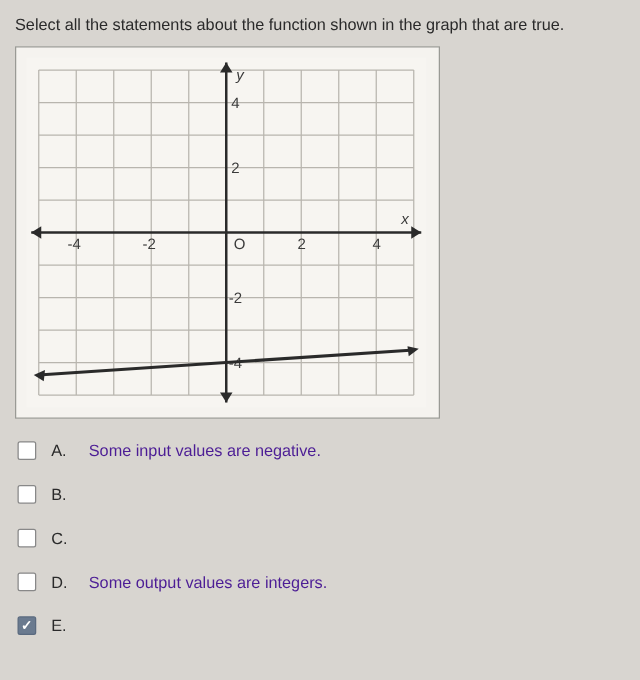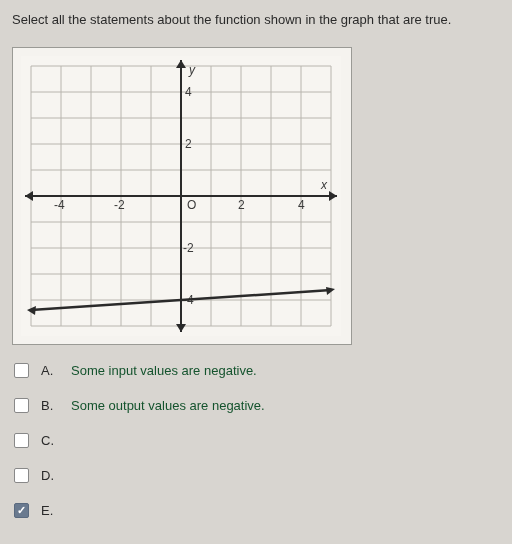--- a/index.html
+++ b/index.html
@@ -6,21 +6,21 @@
     body {
       font-family: Arial, sans-serif;
       background: #d8d5d0;
       padding: 12px;
       width: 512px;
       height: 544px;
       font-size: 13px;
       color: #3a3a3a;
     }
     .question {
-      margin-bottom: 20px;
+      margin-bottom: 10px;
       font-size: 13px;
       color: #2a2a2a;
     }
     .graph-box {
       background: #f5f3ef;
       border: 1px solid #9a9a95;
       padding: 8px;
       width: 340px;
       margin-bottom: 14px;
     }
@@ -55,21 +55,21 @@
       color: #fff;
       font-size: 11px;
       font-weight: bold;
     }
     .letter {
       width: 18px;
       flex-shrink: 0;
       color: #2a2a2a;
     }
     .txt {
-      color: #14532d;
+      color: #4c1d95;
     }
     svg { display: block; }
   </style>
 </head>
 <body>
 
 <div class="question">Select all the statements about the function shown in the graph that are true.</div>
 
 <div class="graph-box">
   <svg width="320" height="280" viewBox="0 0 320 280">
@@ -127,27 +127,27 @@
 
 <div class="options">
   <div class="opt">
     <div class="cb"></div>
     <span class="letter">A.</span>
     <span class="txt">Some input values are negative.</span>
   </div>
   <div class="opt">
     <div class="cb"></div>
     <span class="letter">B.</span>
-    <span class="txt">Some output values are negative.</span>
   </div>
   <div class="opt">
     <div class="cb"></div>
     <span class="letter">C.</span>
   </div>
   <div class="opt">
     <div class="cb"></div>
     <span class="letter">D.</span>
+    <span class="txt">Some output values are integers.</span>
   </div>
   <div class="opt">
     <div class="cb checked"></div>
     <span class="letter">E.</span>
   </div>
 </div>
 
 </body></html>

